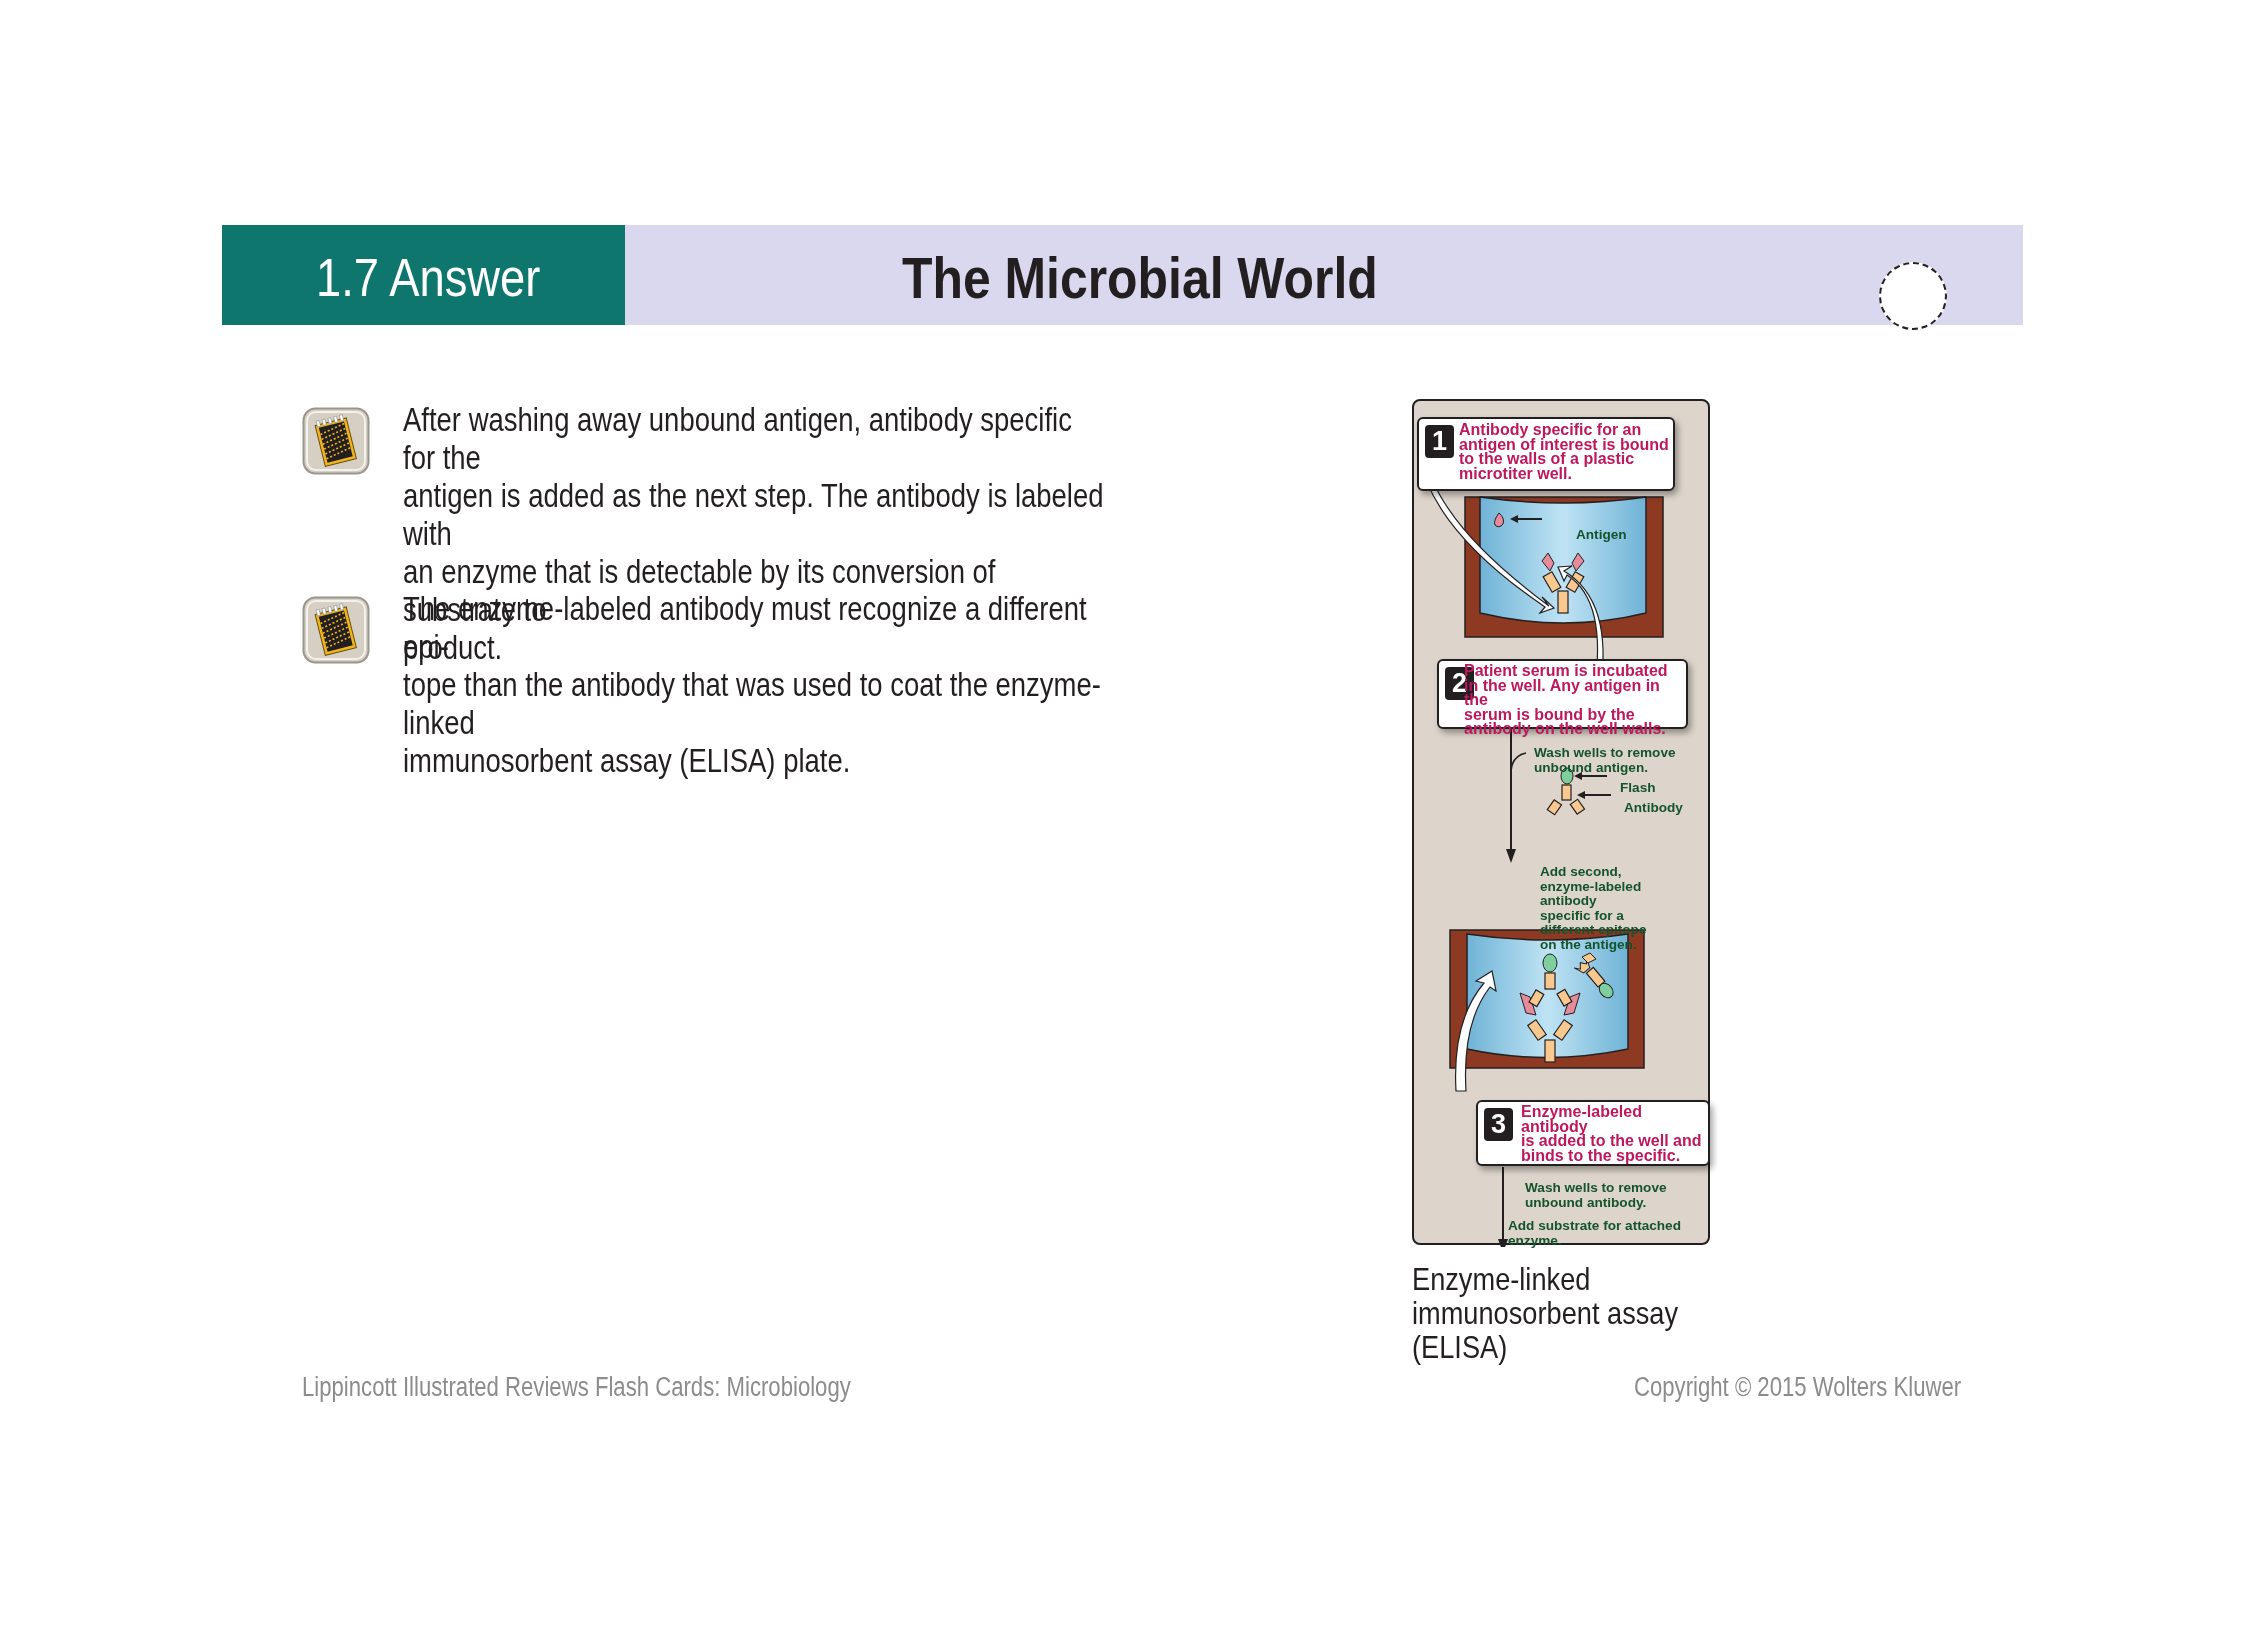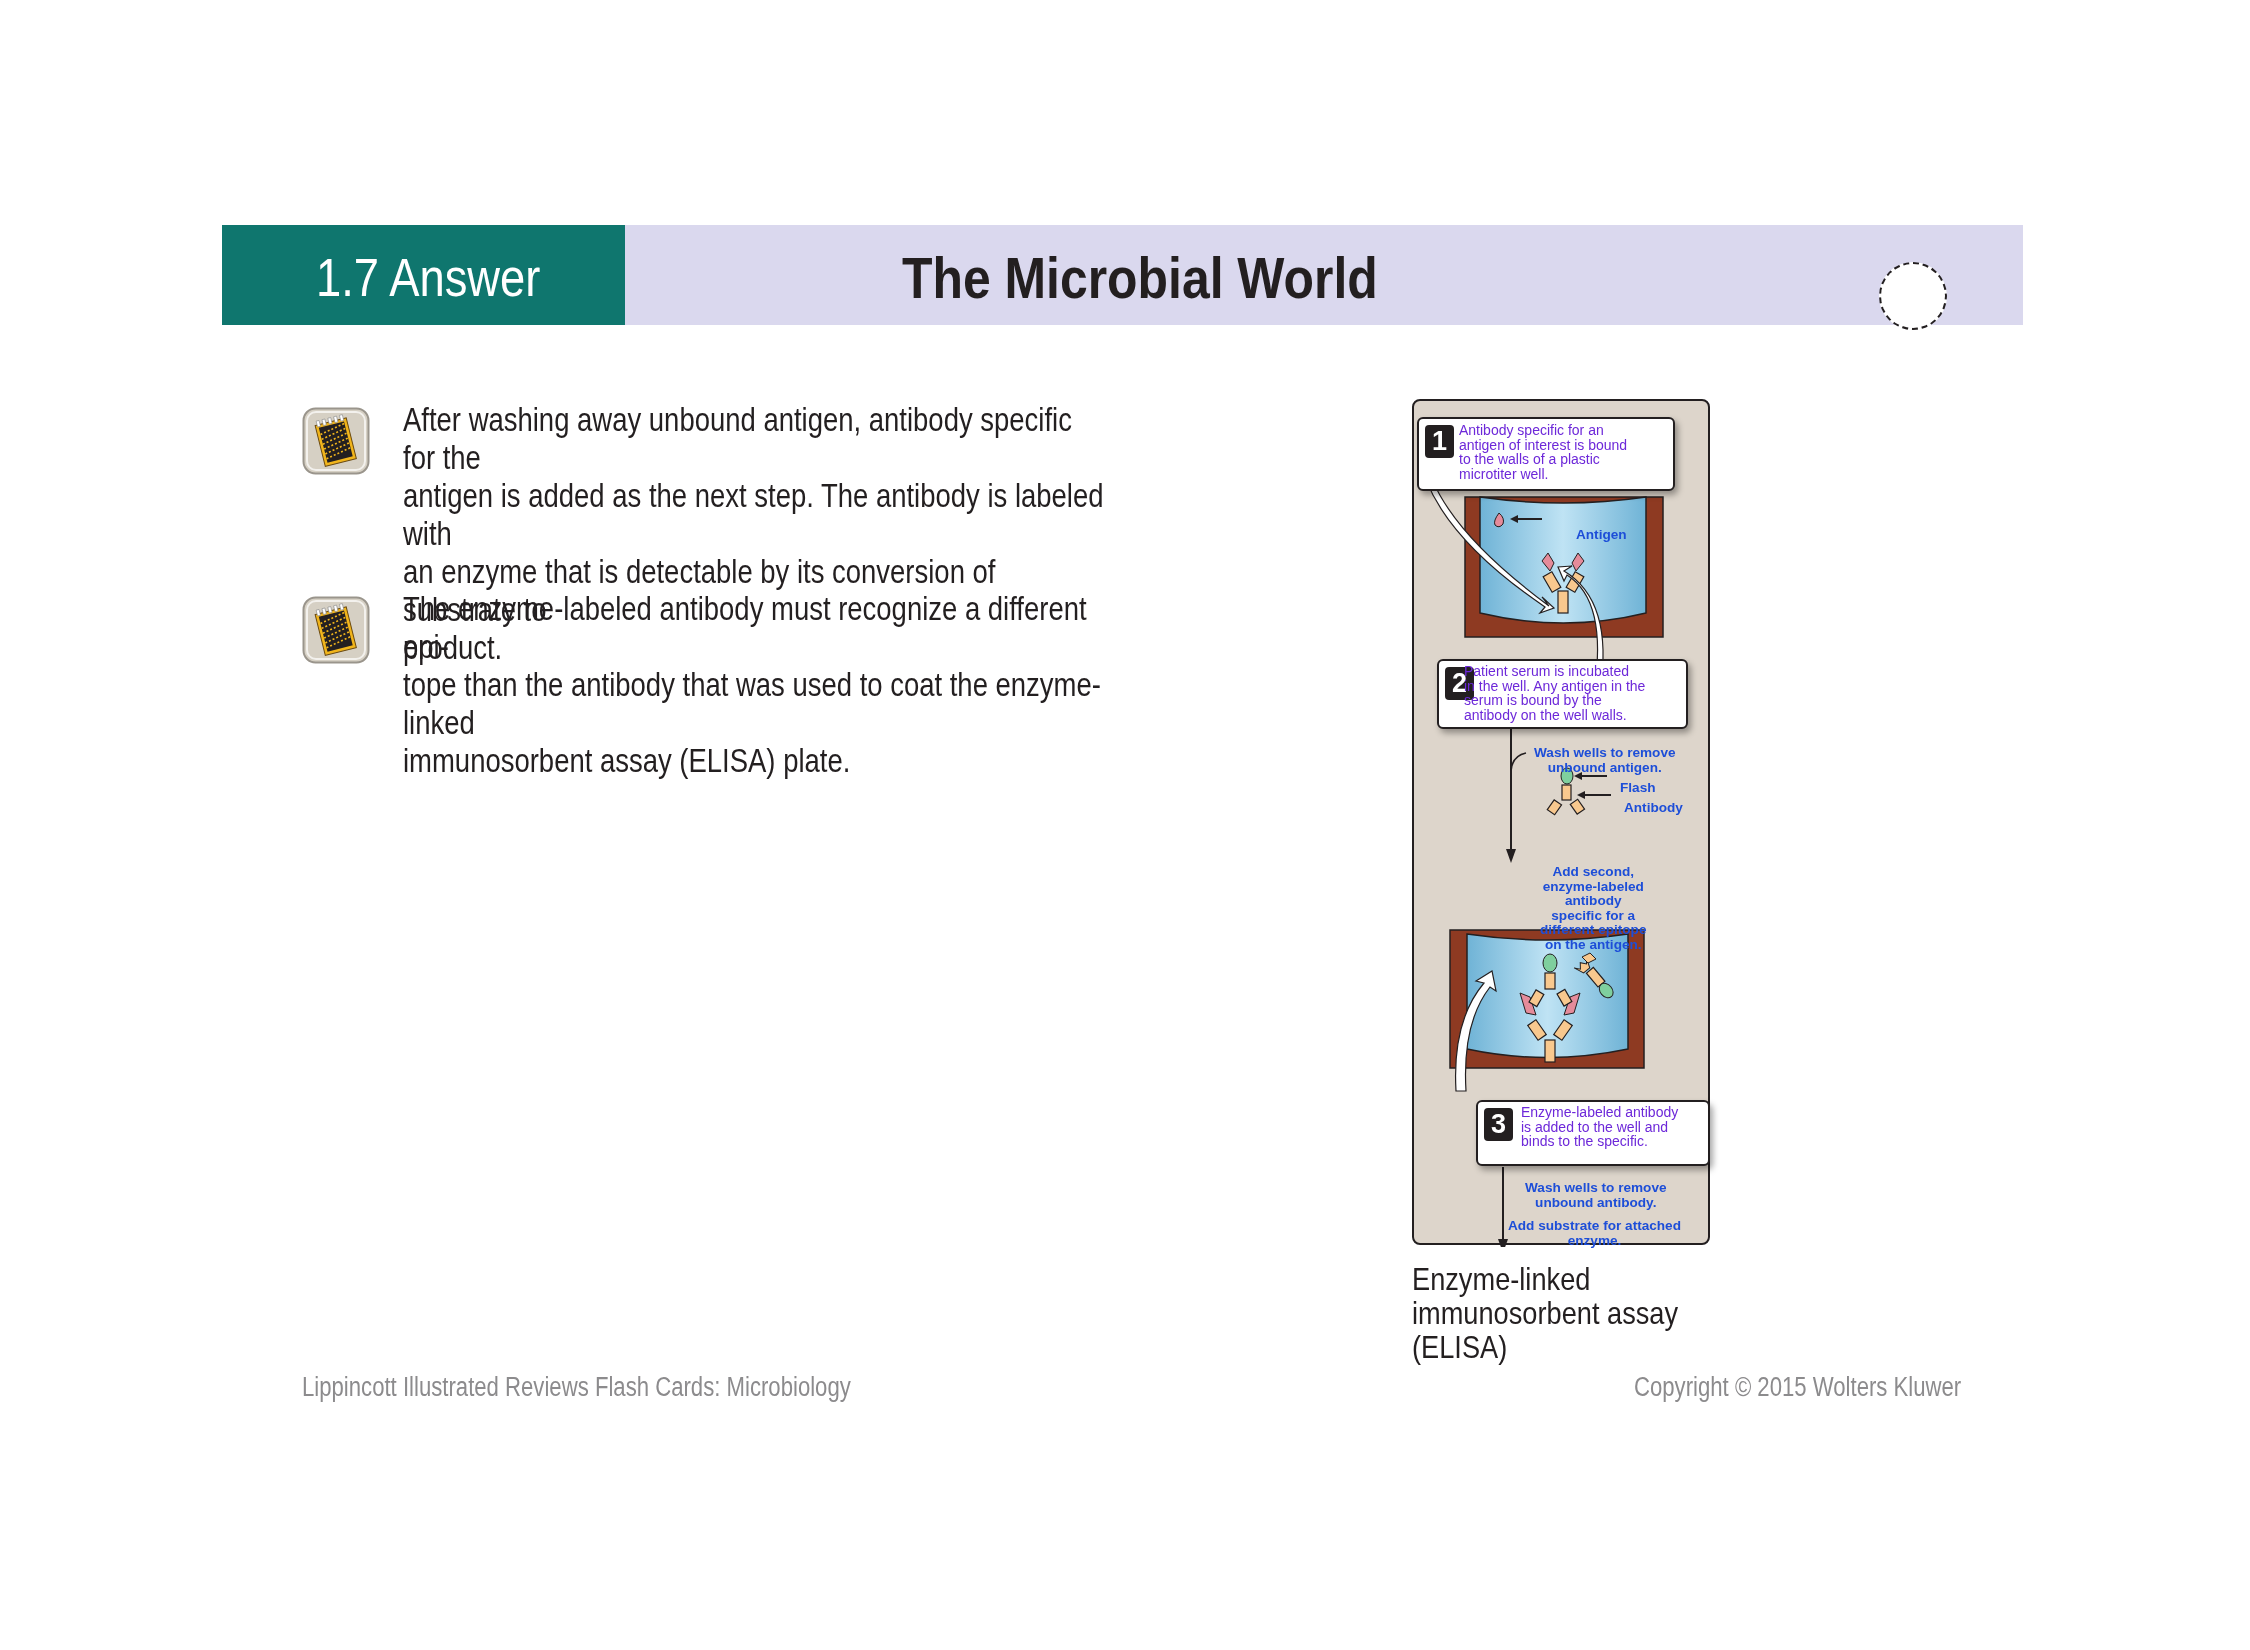--- a/index.html
+++ b/index.html
@@ -24,22 +24,22 @@
               transform:scaleX(0.82); transform-origin:left top; white-space:pre-line; }
 
   
   .fig { position:absolute; left:1412px; top:399px; width:298px; height:846px;
          background:#ddd5cb; border:2px solid #231f20; border-radius:8px; box-sizing:border-box; }
   .fig svg.art { position:absolute; left:0; top:0; }
   .callout { position:absolute; background:#ffffff; border:2px solid #231f20; border-radius:6px;
              box-shadow:3px 4px 6px rgba(0,0,0,0.35); box-sizing:border-box; }
   .badge { position:absolute; background:#231f20; color:#ffffff; font-weight:bold; border-radius:4px;
            text-align:center; font-size:27px; line-height:32px; width:29px; height:33px; }
-  .ctext { position:absolute; font-weight:normal; font-size:14px; line-height:14.5px; color:#6d28d9; white-space:pre-line; }
-  .flabel { position:absolute; font-weight:bold; font-size:13.6px; line-height:14.5px; color:#1d4ed8; white-space:pre-line;text-align:center; }
+  .ctext { position:absolute; font-weight:bold; font-size:16px; line-height:14.5px; color:#be185d; white-space:pre-line; }
+  .flabel { position:absolute; font-weight:bold; font-size:13.6px; line-height:14.5px; color:#14532d; white-space:pre-line; }
 
   .caption { position:absolute; left:1412px; top:1262px; font-size:32px; line-height:34px; color:#231f20;
              transform:scaleX(0.85); transform-origin:left top; white-space:pre-line; width:400px; }
 
   .foot-left { position:absolute; left:302px; top:1372px; font-size:27px; color:#8c8b8d;
                transform:scaleX(0.82); transform-origin:left top; white-space:nowrap; }
   .foot-right { position:absolute; left:1634px; top:1372px; font-size:27px; color:#8c8b8d;
                 transform:scaleX(0.82); transform-origin:left top; white-space:nowrap; }
 </style>
 </head>

